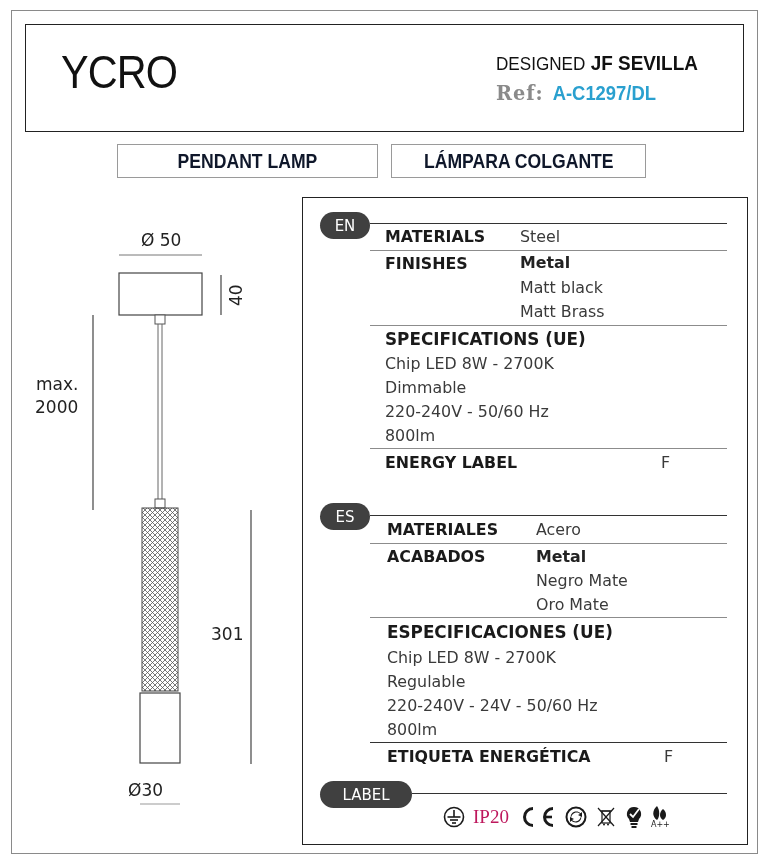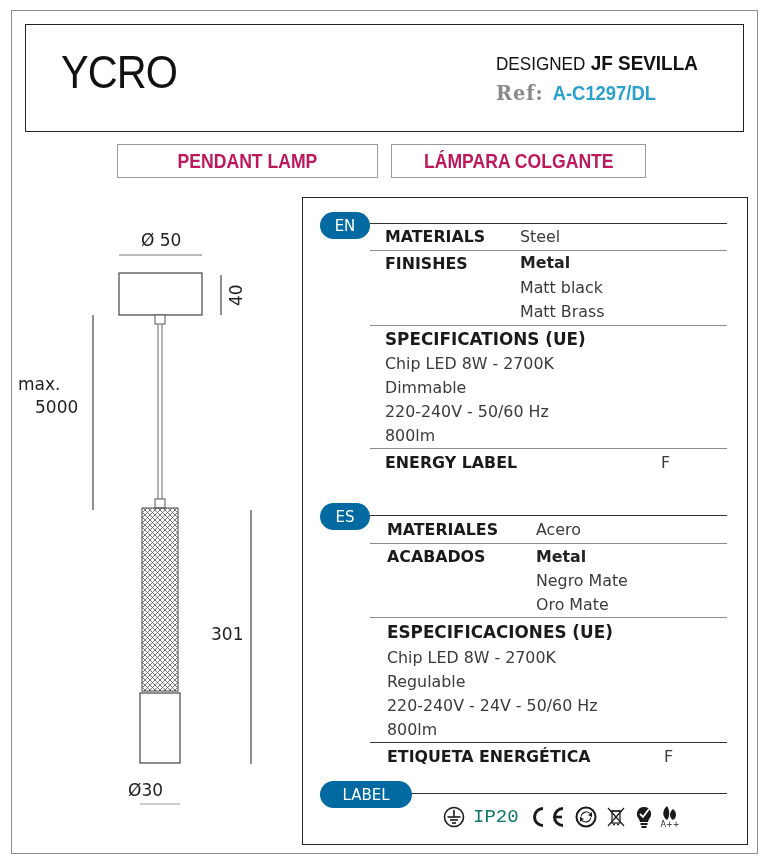--- a/index.html
+++ b/index.html
@@ -9,40 +9,40 @@
   .outer { position: absolute; left: 11px; top: 10px; width: 747px; height: 844px; border: 1.5px solid #8a8a8a; }
 
   .header-box { position: absolute; left: 25px; top: 24px; width: 719px; height: 108px; border: 1.5px solid #222; }
   .product-name { position: absolute; left: 35px; top: 20px; font-family: "Liberation Sans", sans-serif; font-size: 46px; letter-spacing: -1px; color: #111; transform: scaleX(0.9); transform-origin: left top; }
   .designed { position: absolute; left: 470px; top: 26px; font-family: "Liberation Sans", sans-serif; font-size: 19px; color: #111; transform: scaleX(0.9); transform-origin: left top; white-space: nowrap; }
   .designed .designer { font-weight: bold; margin-left: 6px; font-size: 21px; }
   .ref { position: absolute; left: 470px; top: 55px; font-family: "Liberation Sans", sans-serif; white-space: nowrap; transform: scaleX(0.92); transform-origin: left top; }
   .ref .ref-label { font-family: "DejaVu Serif", serif; font-size: 21px; color: #8a8a8a; font-weight: bold; letter-spacing: 1px; }
   .ref .ref-code { font-size: 20px; font-weight: bold; color: #2aa0cf; margin-left: 10px; }
 
-  .type-box { position: absolute; top: 144px; height: 34px; border: 1.5px solid #9a9a9a; display: flex; align-items: center; justify-content: center; font-family: "Liberation Sans", sans-serif; font-weight: bold; font-size: 20px; color: #be185d; }
+  .type-box { position: absolute; top: 144px; height: 34px; border: 1.5px solid #9a9a9a; display: flex; align-items: center; justify-content: center; font-family: "Liberation Sans", sans-serif; font-weight: bold; font-size: 20px; color: #0f172a; }
   .type-box span { transform: scaleX(0.88); display: inline-block; white-space: nowrap; }
   .type-en { left: 117px; width: 261px; }
   .type-es { left: 391px; width: 255px; }
 
   
   .drawing { position: absolute; left: 0; top: 0; width: 300px; height: 864px; }
   .dim-text { position: absolute; font-family: "DejaVu Sans", sans-serif; font-size: 17px; color: #222; white-space: nowrap; }
 
   
   .spec-panel { position: absolute; left: 302px; top: 197px; width: 446px; height: 648px; border: 1.5px solid #222; }
-  .pill { position: absolute; background: #0369a1; color: #fff; border-radius: 14px; font-family: "DejaVu Sans", sans-serif; font-size: 15px; display: flex; align-items: center; justify-content: center; height: 27px; }
+  .pill { position: absolute; background: #404040; color: #fff; border-radius: 14px; font-family: "DejaVu Sans", sans-serif; font-size: 15px; display: flex; align-items: center; justify-content: center; height: 27px; }
   .hline { position: absolute; height: 0; border-top: 1.5px solid #333; }
   .hline.thin { border-top: 1px solid #8c8c8c; }
   .lbl { position: absolute; font-family: "DejaVu Sans", sans-serif; font-weight: bold; font-size: 16.5px; color: #1a1a1a; white-space: nowrap; transform: scaleX(0.96); transform-origin: left top; }
   .val { position: absolute; font-family: "DejaVu Sans", sans-serif; font-size: 16.5px; color: #3a3a3a; white-space: nowrap; transform: scaleX(0.96); transform-origin: left top; }
   .val.bold { font-weight: 600; color: #222; }
 
   .icons-row { position: absolute; left: 140px; top: 604px; height: 30px; display: flex; align-items: center; gap: 8px; }
-  .icons-row .ip { font-family: Liberation Mono, monospace; font-size: 19px; color: #0f766e; }
+  .icons-row .ip { font-family: Liberation Serif, serif; font-size: 19px; color: #be185d; }
   .icons-row svg { display: block; }
 </style>
 </head>
 <body>
 
 <div class="outer"></div>
 
 <div class="header-box">
   <div class="product-name">YCRO</div>
   <div class="designed">
@@ -86,22 +86,22 @@
     <rect x="142" y="508" width="36" height="183" fill="url(#mesh)" stroke="#444" stroke-width="1"></rect>
 
     <rect x="140" y="693" width="40" height="70" fill="#fff" stroke="#444" stroke-width="1.2"></rect>
 
     <line x1="251" y1="510" x2="251" y2="764" stroke="#444" stroke-width="1.2"></line>
 
     <line x1="140" y1="804" x2="180" y2="804" stroke="#999" stroke-width="1"></line>
   </svg>
   <div class="dim-text" style="left:141px; top:230px;">Ø 50</div>
   <div class="dim-text" style="left:226px; top:285px; transform: rotate(-90deg); transform-origin: left top; top:306px;">40</div>
-  <div class="dim-text" style="left:18px; top:374px;text-align:center;">max.</div>
-  <div class="dim-text" style="left:35px; top:397px;">5000</div>
+  <div class="dim-text" style="left:36px; top:374px;text-align:center;">max.</div>
+  <div class="dim-text" style="left:35px; top:397px;">2000</div>
   <div class="dim-text" style="left:211px; top:624px;">301</div>
   <div class="dim-text" style="left:128px; top:780px;">Ø30</div>
 </div>
 
 <div class="spec-panel">
 
   <div class="pill" style="left:17px; top:14px; width:50px;">EN</div>
   <div class="hline" style="left:67px; top:25px; width:357px;"></div>
   <div class="lbl" style="left:82px; top:29px;">MATERIALS</div>
   <div class="val" style="left:217px; top:29px;">Steel</div>

